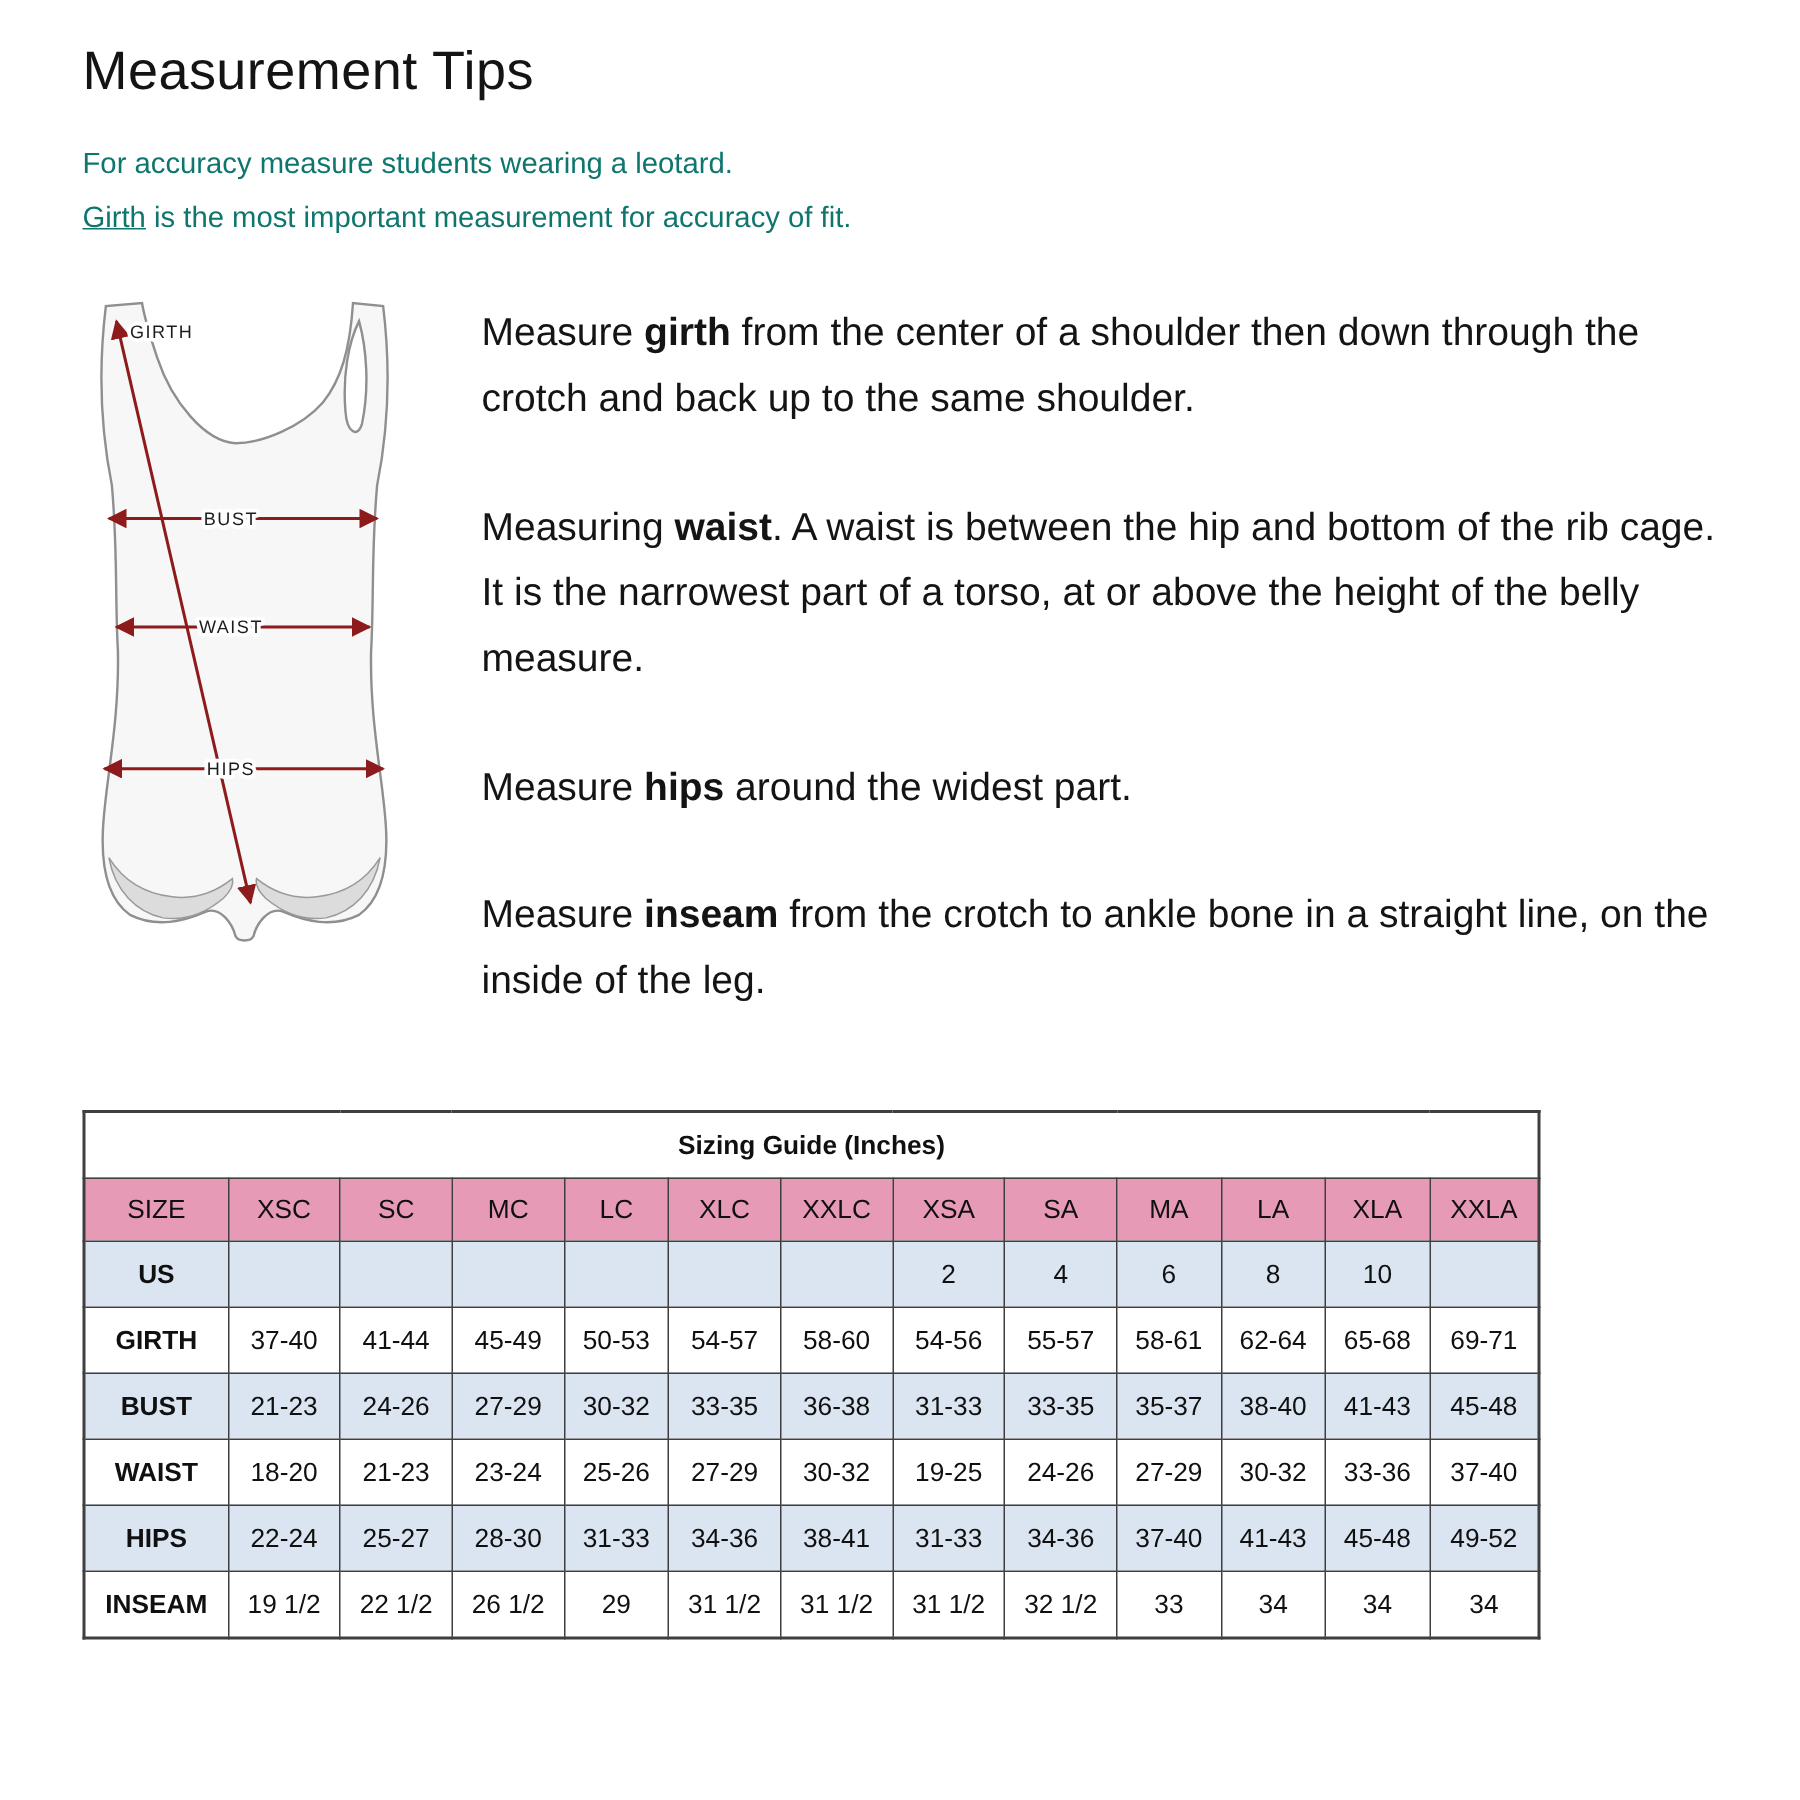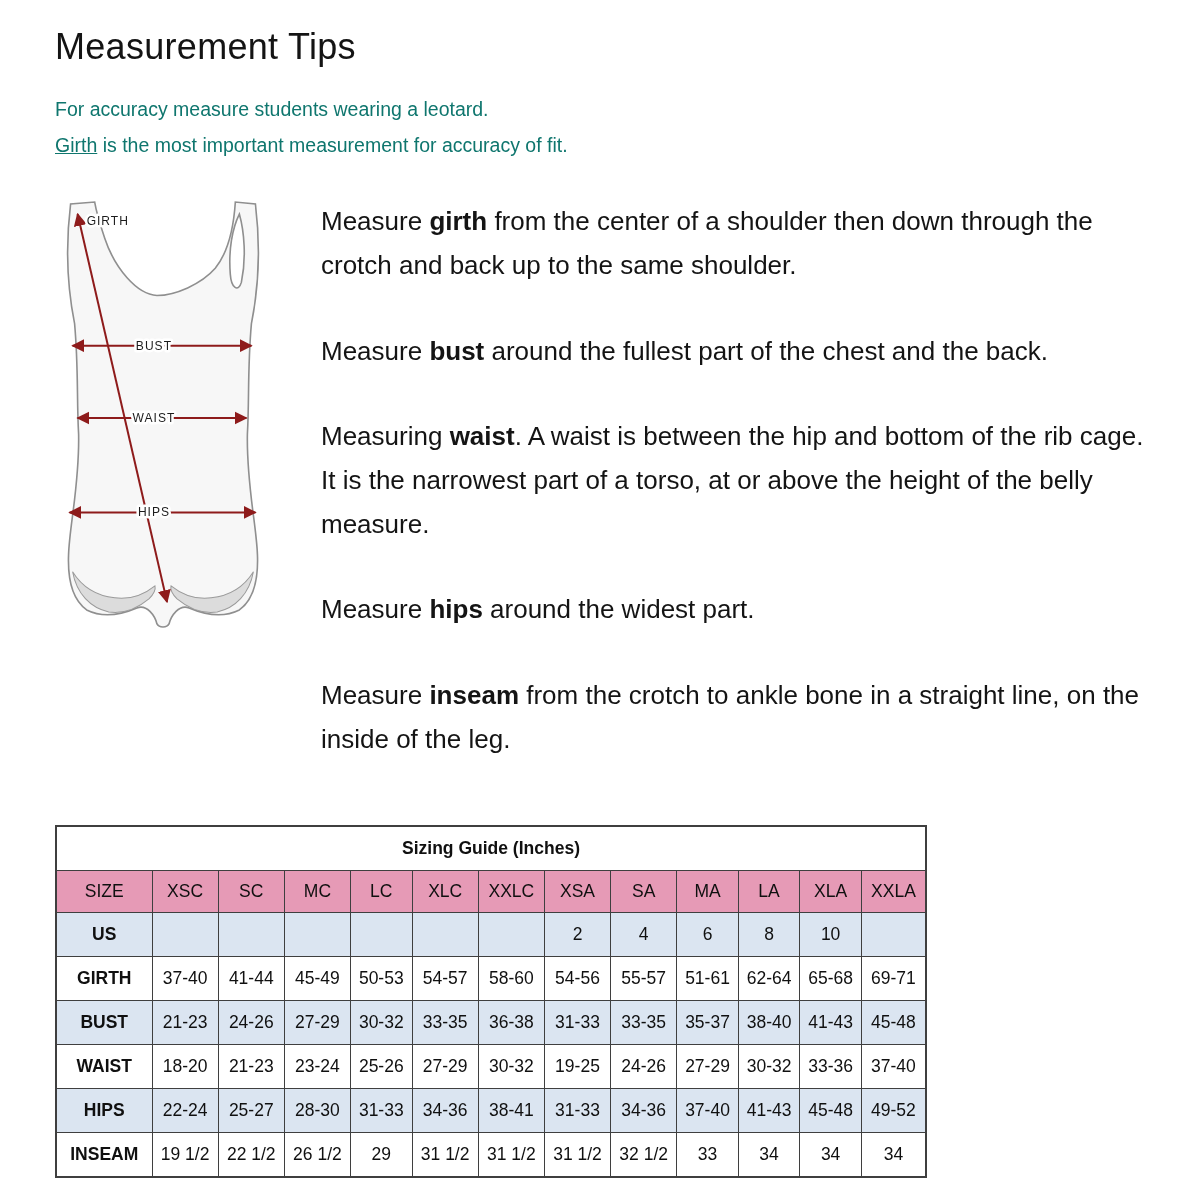--- a/index.html
+++ b/index.html
@@ -31,21 +31,21 @@
   
   .arrow-line{stroke:var(--arrow-color);stroke-width:2;}
   #arrowhead path{fill:var(--arrow-color);}
   .diagram-label{
     font-family:"Liberation Sans",sans-serif;font-size:12px;letter-spacing:1px;
     fill:#1c1c1c;paint-order:stroke;stroke:#ffffff;stroke-width:5;stroke-linejoin:round;
   }
 
   
   table.sizing-table{
-    width:872px;border-collapse:collapse;margin-top:18px;
+    width:972px;border-collapse:collapse;margin-top:18px;
     border:2px solid var(--tborder);
   }
   .sizing-table th,.sizing-table td{
     border:1px solid var(--tborder);
     text-align:center;vertical-align:middle;
     font-size:17.5px;padding:11px 3px;color:#101010;
   }
   .sizing-table col.col-label{width:96px;}
   .table-title-cell{font-size:24px;font-weight:700;padding:12px;}
   .group-row th{font-size:20px;font-weight:700;padding:11px;background:#fff;}
@@ -124,21 +124,20 @@
         <text class="diagram-label" data-name="diagram-label-girth" x="30" y="27" text-anchor="start">GIRTH</text>
         <text class="diagram-label" data-name="diagram-label-bust" x="97" y="151" text-anchor="middle">BUST</text>
         <text class="diagram-label" data-name="diagram-label-waist" x="97" y="223" text-anchor="middle">WAIST</text>
         <text class="diagram-label" data-name="diagram-label-hips" x="97" y="317" text-anchor="middle">HIPS</text>
       </svg>
     </div>
 
     <div class="instructions" data-name="instructions">
 
     <p class="instruction" data-name="instruction-girth"><span data-name="instruction-text">Measure </span><b data-name="instruction-keyword">girth</b><span data-name="instruction-text"> from the center of a shoulder then down through the crotch and back up to the same shoulder.</span></p>
-        <p class="instruction" data-name="instruction-bust"><span data-name="instruction-text">Measure </span><b data-name="instruction-keyword">bust</b><span data-name="instruction-text"> around the fullest part of the chest and the back.</span></p>
         <p class="instruction" data-name="instruction-waist"><span data-name="instruction-text">Measuring </span><b data-name="instruction-keyword">waist</b><span data-name="instruction-text">. A waist is between the hip and bottom of the rib cage. It is the narrowest part of a torso, at or above the height of the belly measure.</span></p>
         <p class="instruction" data-name="instruction-hips"><span data-name="instruction-text">Measure </span><b data-name="instruction-keyword">hips</b><span data-name="instruction-text"> around the widest part.</span></p>
         <p class="instruction" data-name="instruction-inseam"><span data-name="instruction-text">Measure </span><b data-name="instruction-keyword">inseam</b><span data-name="instruction-text"> from the crotch to ankle bone in a straight line, on the inside of the leg.</span></p>
       </div>
 
   </div>
 
   <table class="sizing-table" data-name="sizing-guide-table">
     <colgroup>
       <col class="col-label">
@@ -185,21 +184,21 @@
         <tr class="row-white" data-name="table-row-girth">
           <th data-name="row-label">GIRTH</th>
           <td data-name="table-cell">37-40</td>
           <td data-name="table-cell">41-44</td>
           <td data-name="table-cell">45-49</td>
           <td data-name="table-cell">50-53</td>
           <td data-name="table-cell">54-57</td>
           <td data-name="table-cell">58-60</td>
           <td data-name="table-cell">54-56</td>
           <td data-name="table-cell">55-57</td>
-          <td data-name="table-cell">51-61</td>
+          <td data-name="table-cell">58-61</td>
           <td data-name="table-cell">62-64</td>
           <td data-name="table-cell">65-68</td>
           <td data-name="table-cell">69-71</td>
         </tr>
         <tr class="row-blue" data-name="table-row-bust">
           <th data-name="row-label">BUST</th>
           <td data-name="table-cell">21-23</td>
           <td data-name="table-cell">24-26</td>
           <td data-name="table-cell">27-29</td>
           <td data-name="table-cell">30-32</td>

